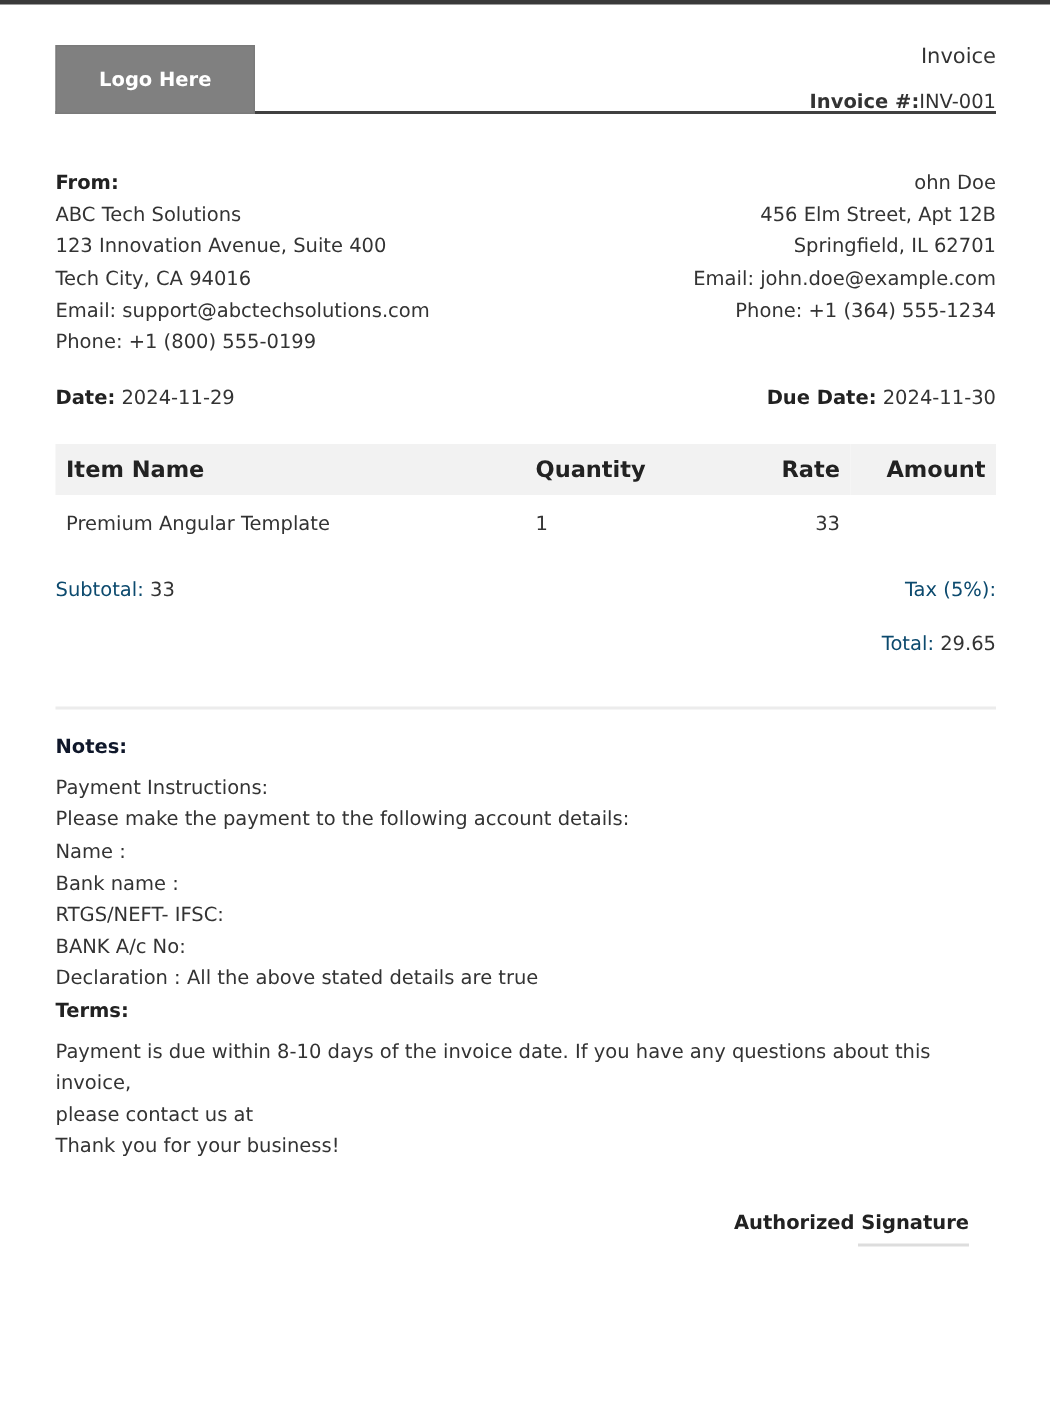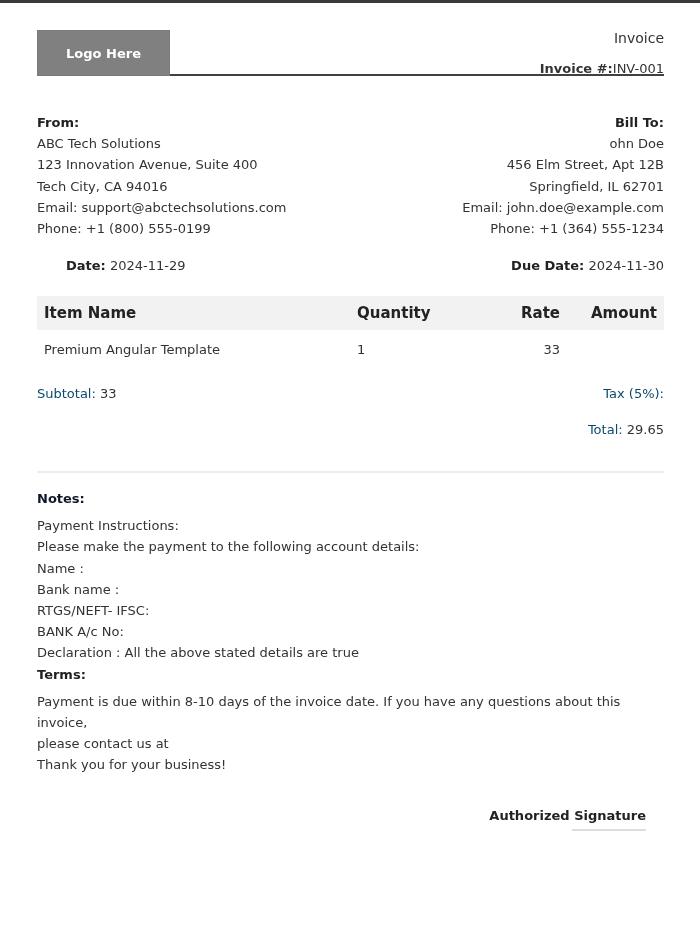--- a/index.html
+++ b/index.html
@@ -25,21 +25,21 @@
     .inv-number b { font-weight: bold; }
     .from, .billto { position: absolute; top: 112px; line-height: 21.2px; }
     .from { left: 0; }
     .billto { right: 0; text-align: right; }
     .sec-label { font-weight: bold; color: #222; display: block; }
     .line { display: block; white-space: nowrap; }
 
     .dates { position: absolute; top: 258px; left: 0; width: 627px; }
     .date-left { position: absolute; left: 0; }
     .date-right { position: absolute; right: 0; }
-    .dates b { font-weight: bold; color: #222; margin-left: 29px; }
+    .dates b { font-weight: bold; color: #222; }
 
     table.items {
       position: absolute; top: 296px; left: 0; width: 627px;
       border-collapse: collapse;
     }
     table.items th {
       background: #f2f2f2; height: 34px; font-weight: bold; color: #222;
       font-size: 15px; text-align: left; padding: 0 7px;
     }
     table.items td { height: 38px; padding: 0 7px; color: #333; }
@@ -85,21 +85,20 @@
   <div class="from">
     <span class="sec-label">From:</span>
     <span class="line">ABC Tech Solutions</span>
     <span class="line">123 Innovation Avenue, Suite 400</span>
     <span class="line">Tech City, CA 94016</span>
     <span class="line">Email: support@abctechsolutions.com</span>
     <span class="line">Phone: +1 (800) 555-0199</span>
   </div>
 
   <div class="billto">
-    <span class="sec-label">Bill To:</span>
     <span class="line">ohn Doe</span>
     <span class="line">456 Elm Street, Apt 12B</span>
     <span class="line">Springfield, IL 62701</span>
     <span class="line">Email: john.doe@example.com</span>
     <span class="line">Phone: +1 (364) 555-1234</span>
   </div>
 
   <div class="dates">
     <div class="date-left">
       <b>Date:</b> <span>2024-11-29</span>

